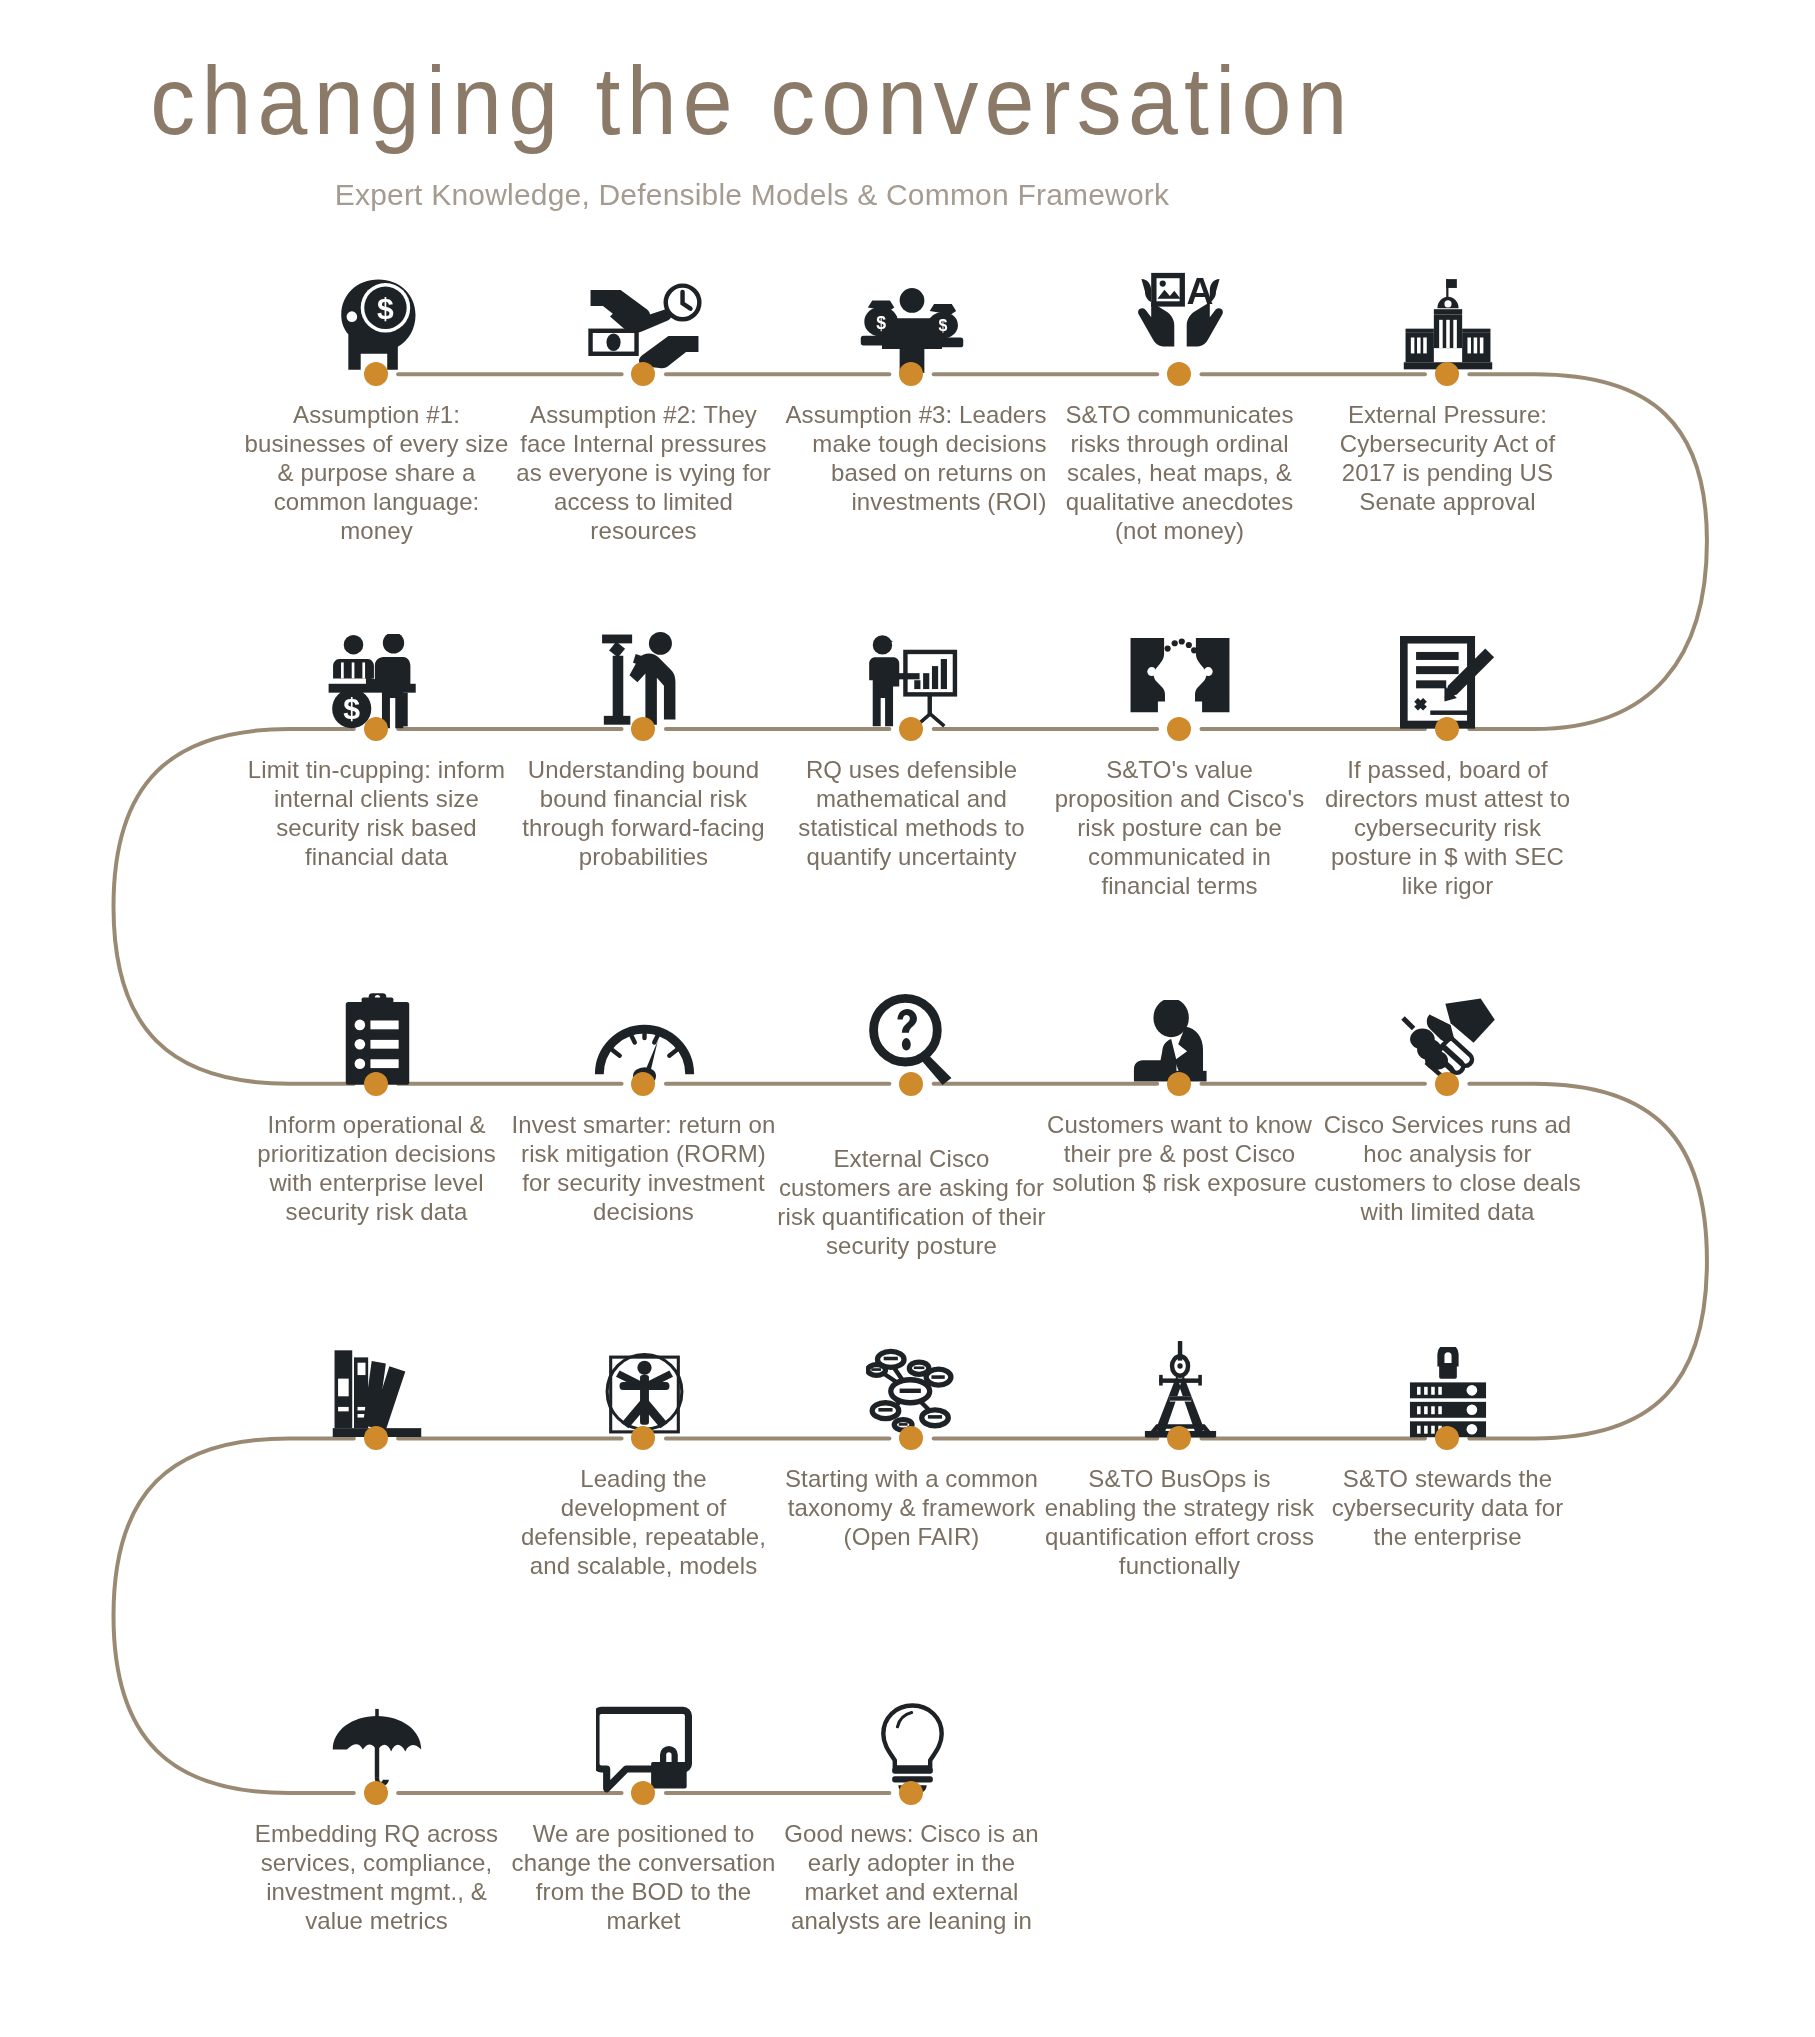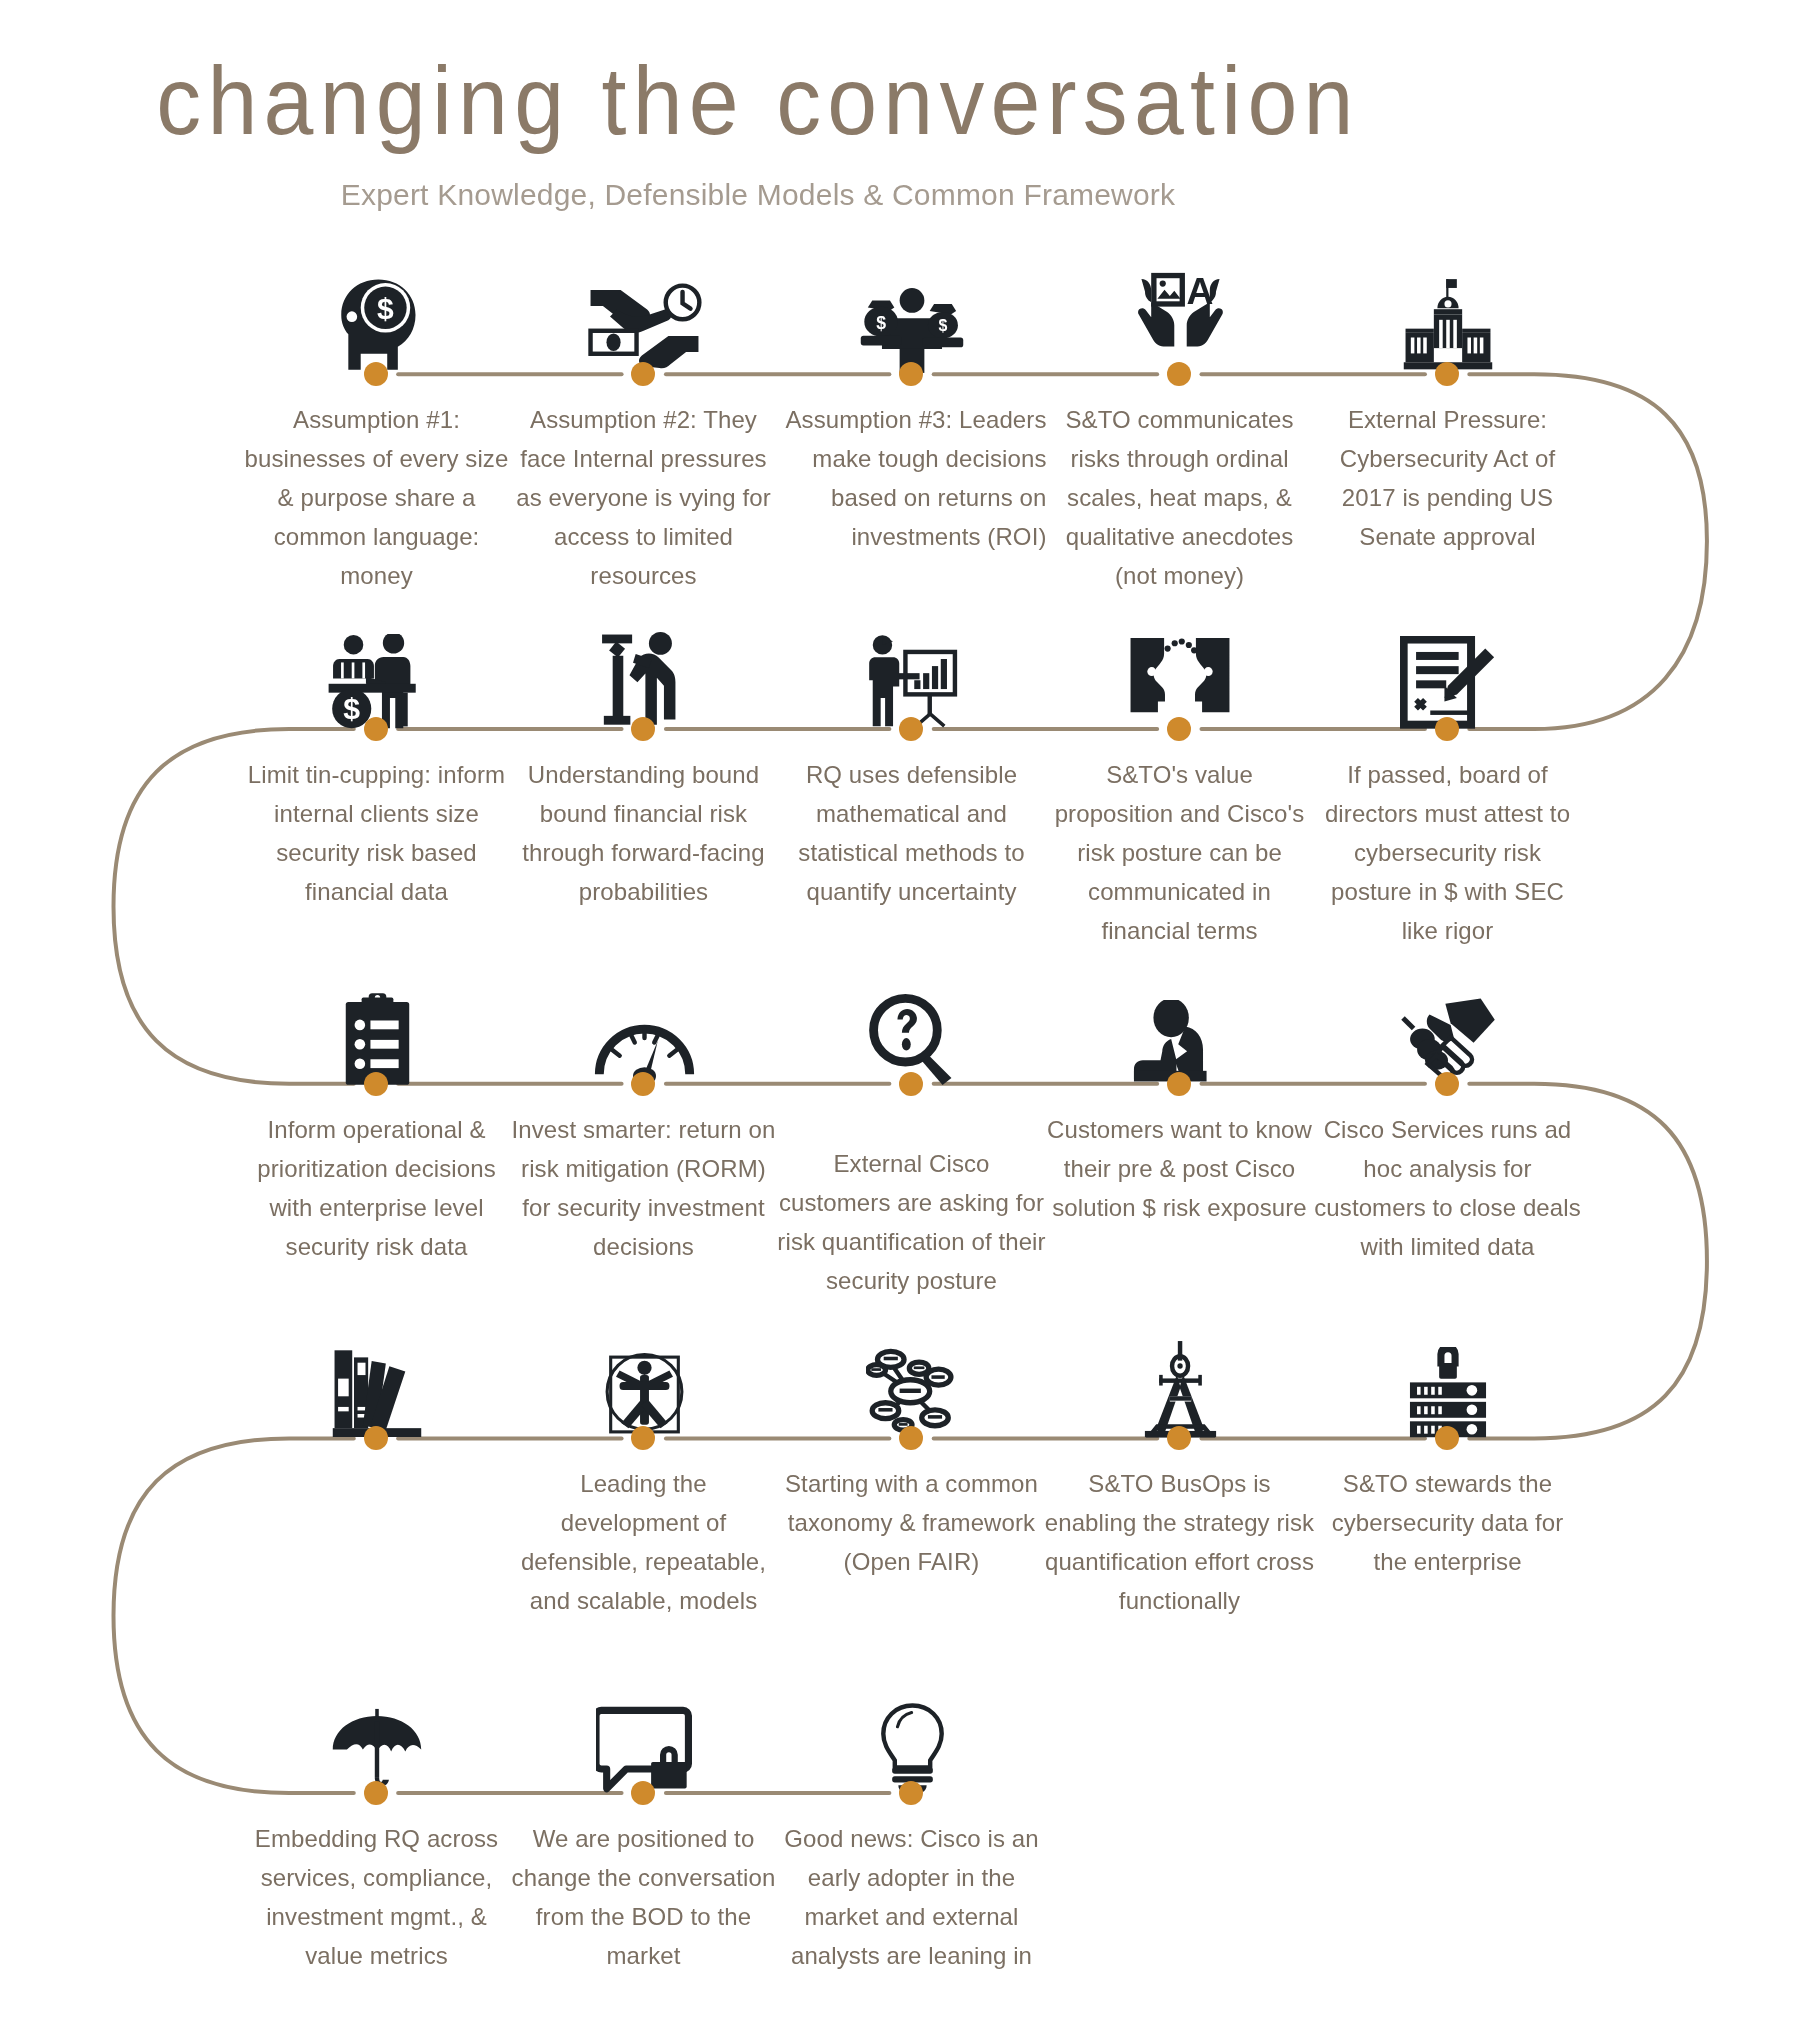--- a/index.html
+++ b/index.html
@@ -8,21 +8,21 @@
     width:1816px;height:2038px;
     background:#ffffff;
     font-family:"Liberation Sans", sans-serif;
     -webkit-font-smoothing:antialiased;
     overflow:hidden;
     position:relative;
   }
   #root{position:relative;width:1816px;height:2038px;}
 
   
-  .header{position:absolute;left:10px;top:46px;width:1496px;text-align:center;}
+  .header{position:absolute;left:4px;top:46px;width:1496px;text-align:center;}
   .title{
     font-family:"Liberation Sans", sans-serif;
     font-size:76px;
     line-height:85px;
     letter-spacing:5.3px;
     font-weight:300;
     color:#8b7a68;
     text-transform:lowercase;
     font-stretch:expanded;
     transform:scaleX(1.18) scaleY(1.28);
@@ -65,21 +65,21 @@
     margin-left:-12.4px;
     width:24px;height:24px;
     border-radius:50%;
     background:#cf8a2c;
   }
   .caption{
     position:absolute;
     left:-19.5px;
     width:270px;
     font-size:24px;
-    line-height:39px;
+    line-height:29px;
     color:#7b6f62;
     letter-spacing:0.1px;
   }
 </style>
 </head>
 <body>
 
 <div id="root">
 
   <div class="header">

